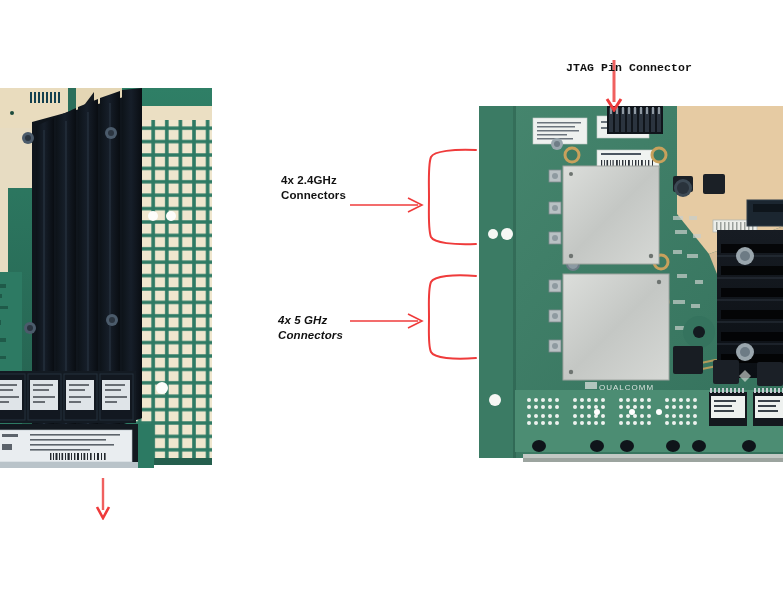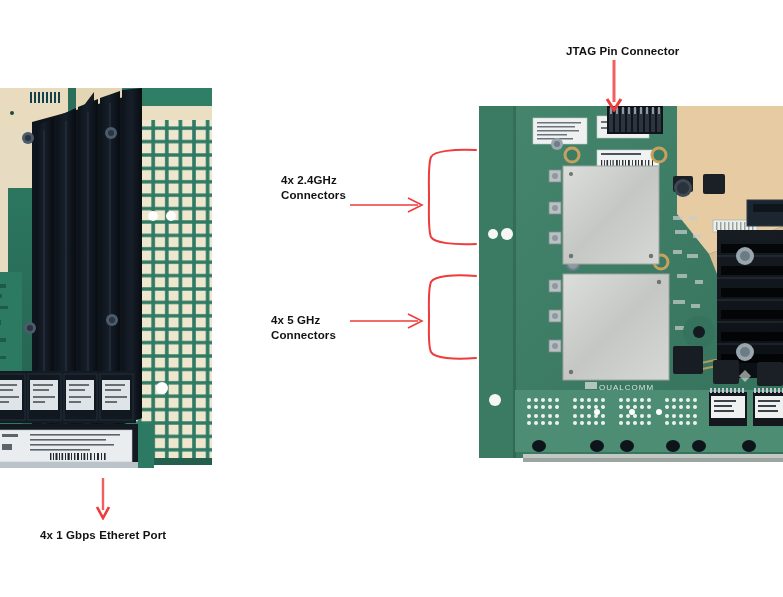--- a/index.html
+++ b/index.html
@@ -18,23 +18,23 @@
     position:absolute;
     font-family:"Liberation Sans", sans-serif;
     font-weight:bold;
     font-size:11.5px;
     line-height:15px;
     color:#111111;
     letter-spacing:.1px;
     white-space:pre-line;
     -webkit-font-smoothing:none;
   }
-  #lbl-jtag{left:566px;top:44px;}
+  #lbl-jtag{left:566px;top:60px;font-family:Liberation Mono, monospace;}
   #lbl-24{left:281px;top:173px;}
-  #lbl-5{left:271px;top:313px;}
+  #lbl-5{left:278px;top:313px;font-style:italic;}
   #lbl-eth{left:40px;top:528px;}
 
   
   .ann{position:absolute;}
   .arrow-down{width:40px;}
   .arrow-right{height:24px;}
   .bracket{}
 
   
   .photo{position:absolute;overflow:hidden;}
@@ -594,15 +594,14 @@
   </svg>
 
   <div class="label" id="lbl-jtag">JTAG Pin Connector</div>
 
   <div class="label" id="lbl-24">4x 2.4GHz
 Connectors</div>
 
   <div class="label" id="lbl-5">4x 5 GHz
 Connectors</div>
 
-  <div class="label" id="lbl-eth">4x 1 Gbps Etheret Port</div>
 
 </div>
 
 </body></html>

